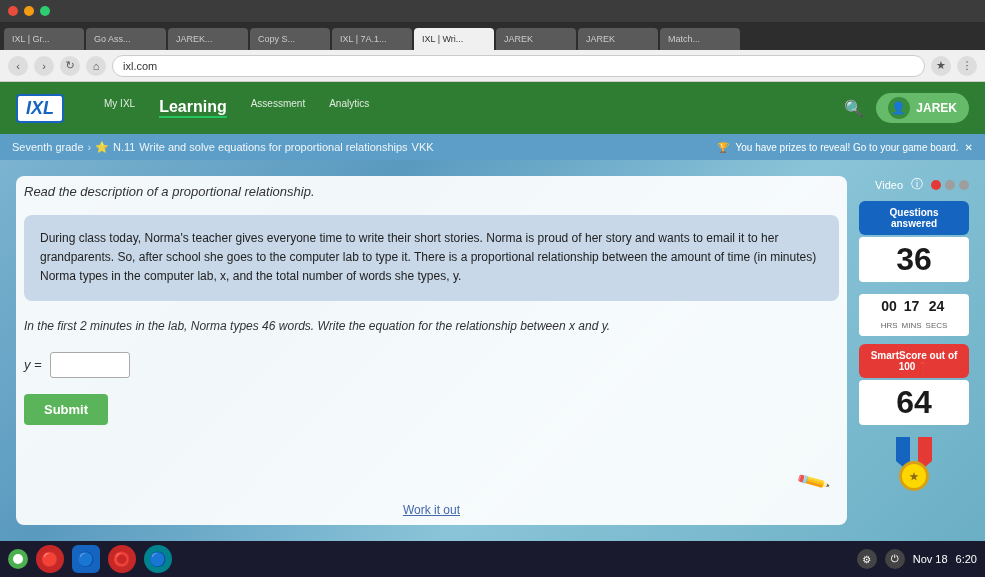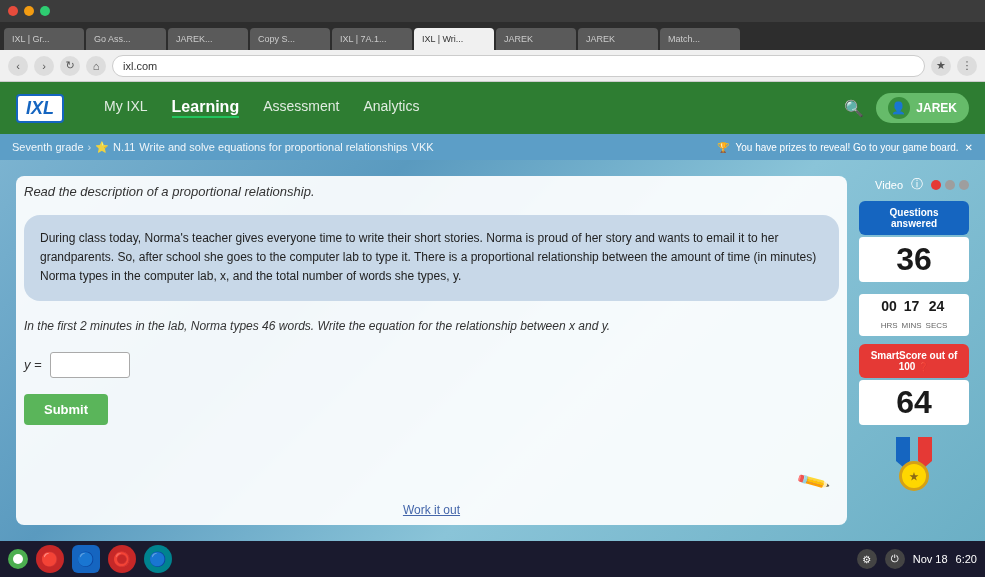--- a/index.html
+++ b/index.html
@@ -110,21 +110,21 @@
       font-style: italic;
     }
     .nav-links {
       display: flex;
       gap: 24px;
       margin-left: 20px;
       flex: 1;
     }
     .nav-link {
       color: rgba(255,255,255,0.85);
-      font-size: 14px;
+      font-size: 10px;
       font-weight: 500;
       cursor: pointer;
       text-decoration: none;
     }
     .nav-link.active {
       color: white;
       font-weight: 700;
       font-size: 16px;
       border-bottom: 2px solid #22c55e;
       text-align: center;
@@ -210,21 +210,21 @@
       flex-direction: column;
       gap: 16px;
     }
     .question-text {
       font-size: 13px;
       color: #333;
       font-style: italic;
     }
     .story-box {
       background: #c8d8e8;
-      border-radius: 16px;
+      border-radius: 8px;
       padding: 14px 16px;
       font-size: 12px;
       color: #222;
       line-height: 1.6;
     }
     .problem-text {
       font-size: 12px;
       color: #333;
       line-height: 1.6;
       font-style: italic;

